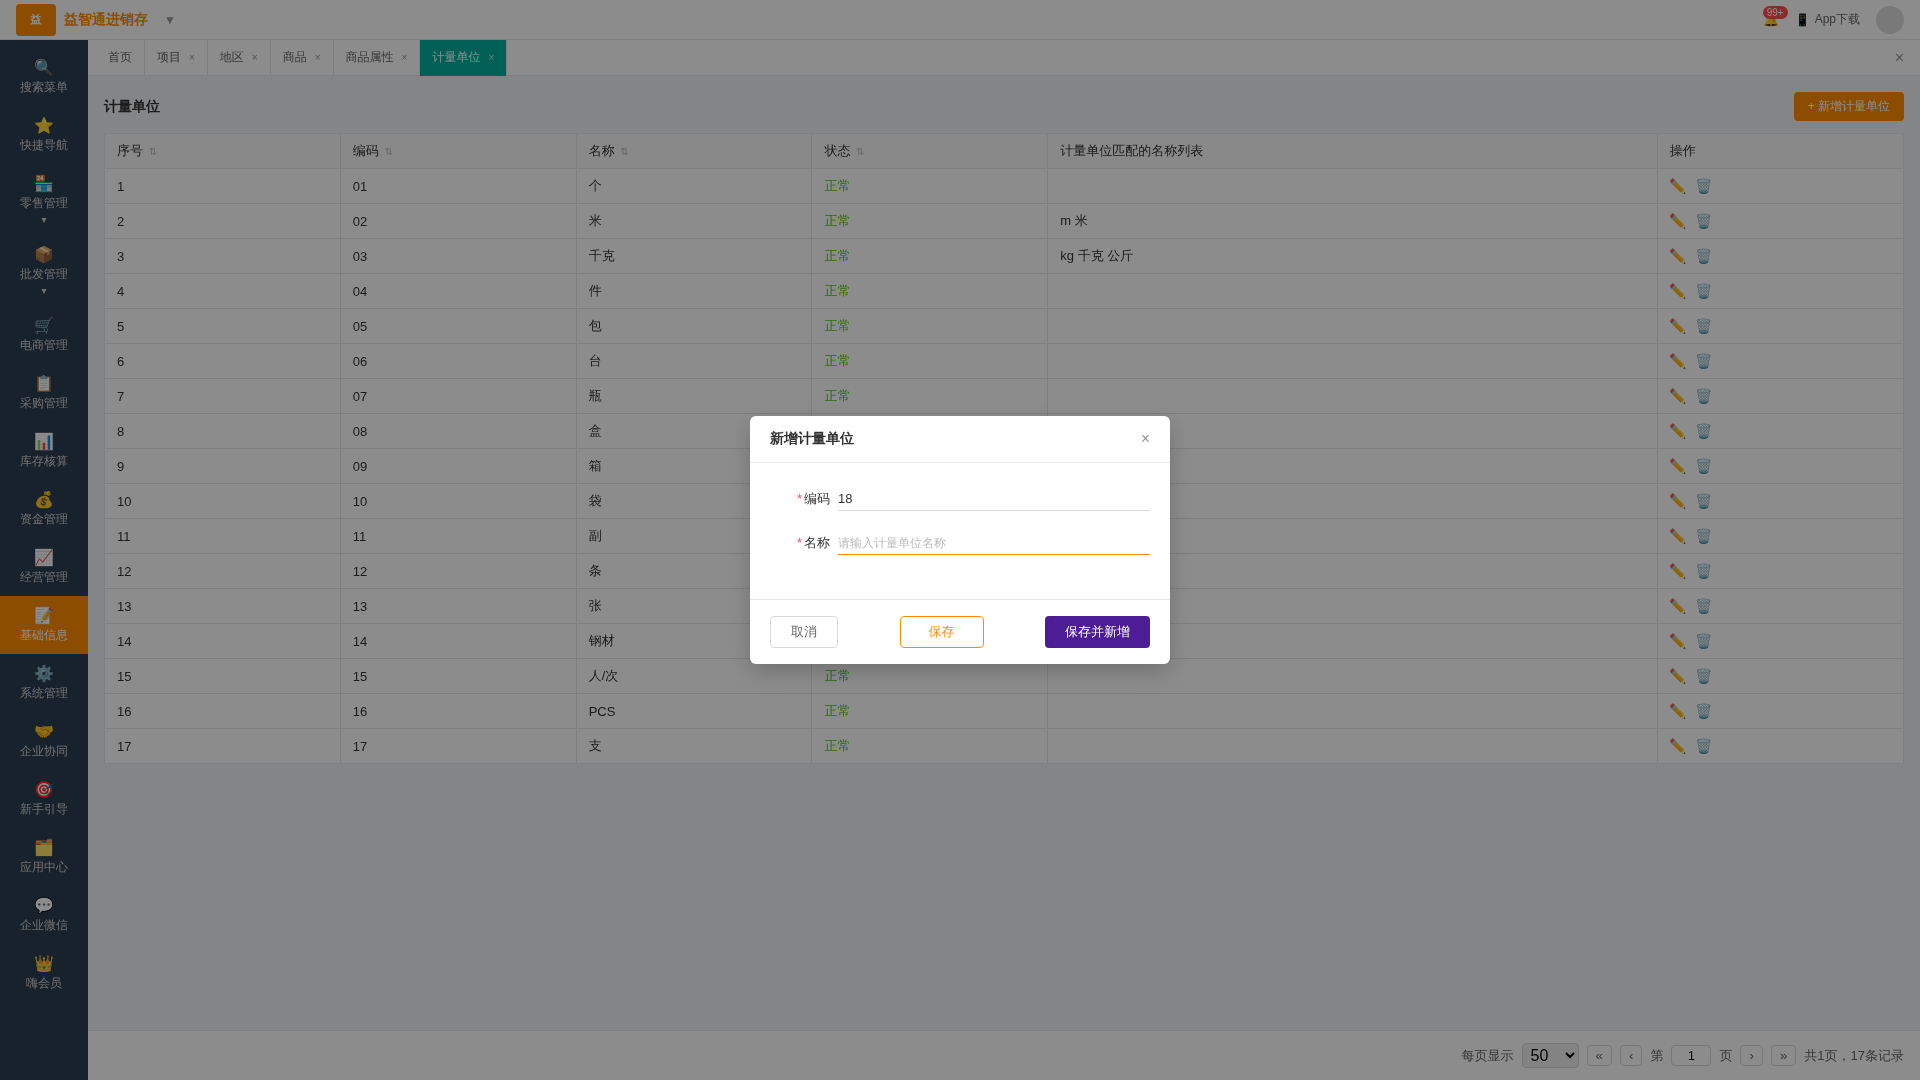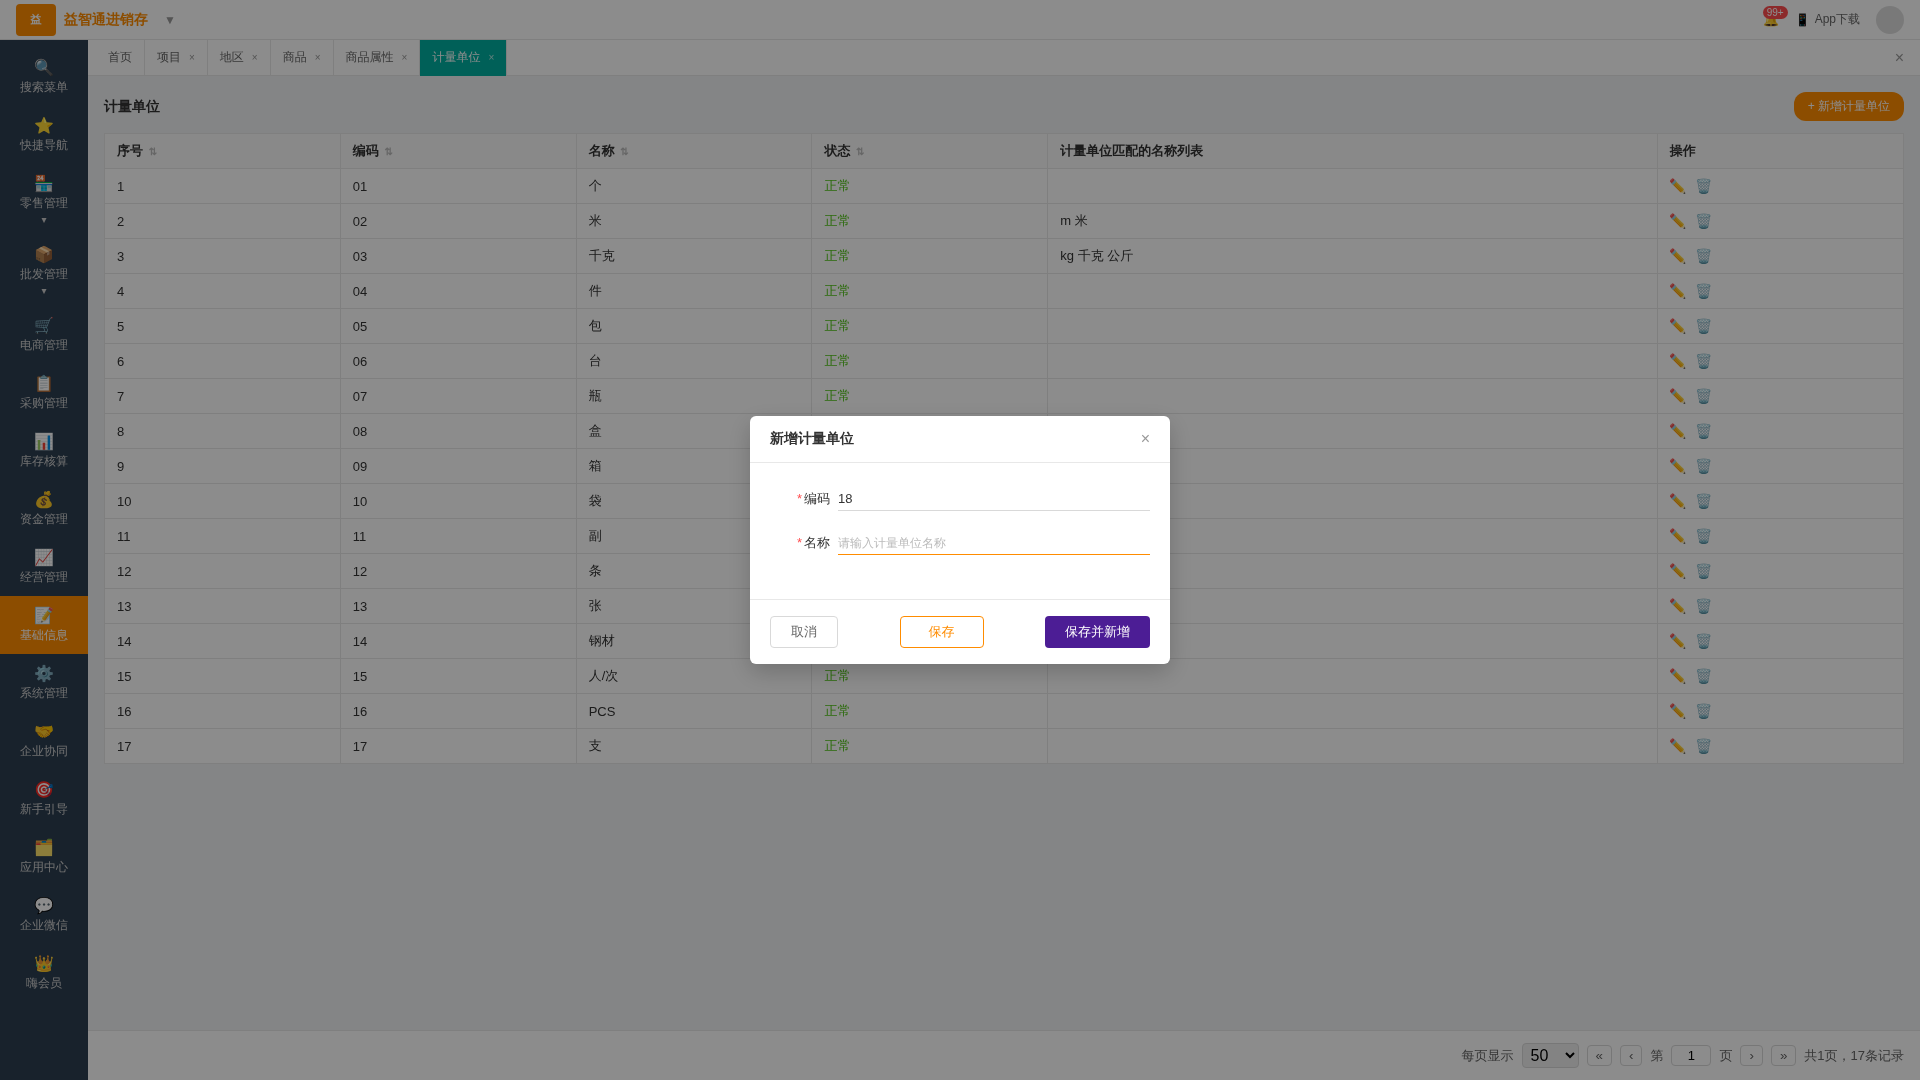--- a/index.html
+++ b/index.html
@@ -168,37 +168,37 @@
     .page-title {
       font-size: 14px;
       font-weight: bold;
       color: #333;
     }
     .add-btn {
       background: #ff8c00;
       color: white;
       border: none;
       padding: 6px 14px;
-      border-radius: 12px;
+      border-radius: 4px;
       cursor: pointer;
       font-size: 12px;
     }
 
     
     .data-table {
       width: 100%;
       border-collapse: collapse;
       background: white;
     }
     .data-table th {
       background: #fafafa;
       border: 1px solid #e8e8e8;
       padding: 8px 12px;
       text-align: left;
-      font-weight: bold;
+      font-weight: normal;
       color: #333;
       font-size: 13px;
     }
     .data-table td {
       border: 1px solid #e8e8e8;
       padding: 8px 12px;
       color: #333;
       font-size: 13px;
     }
     .status-normal {

